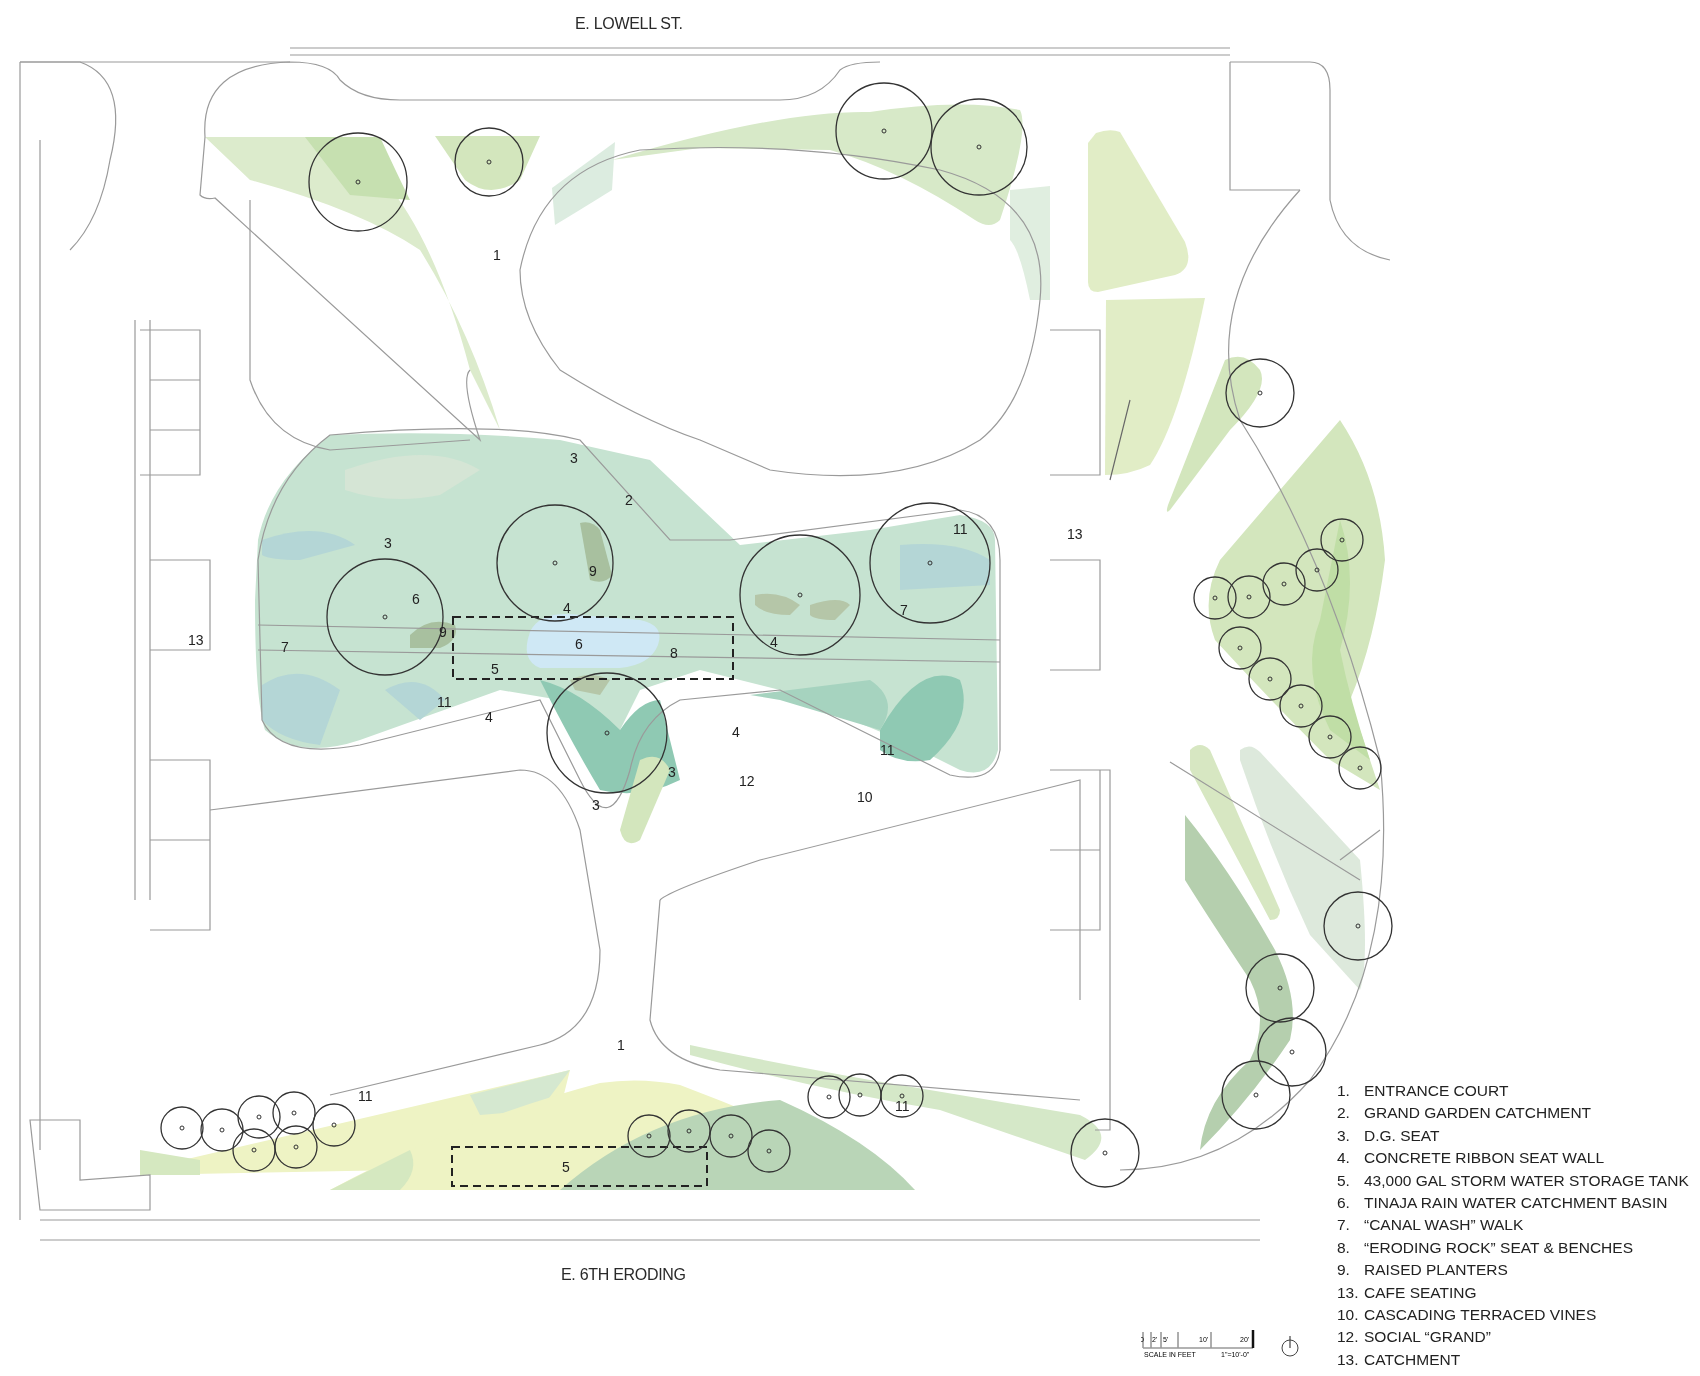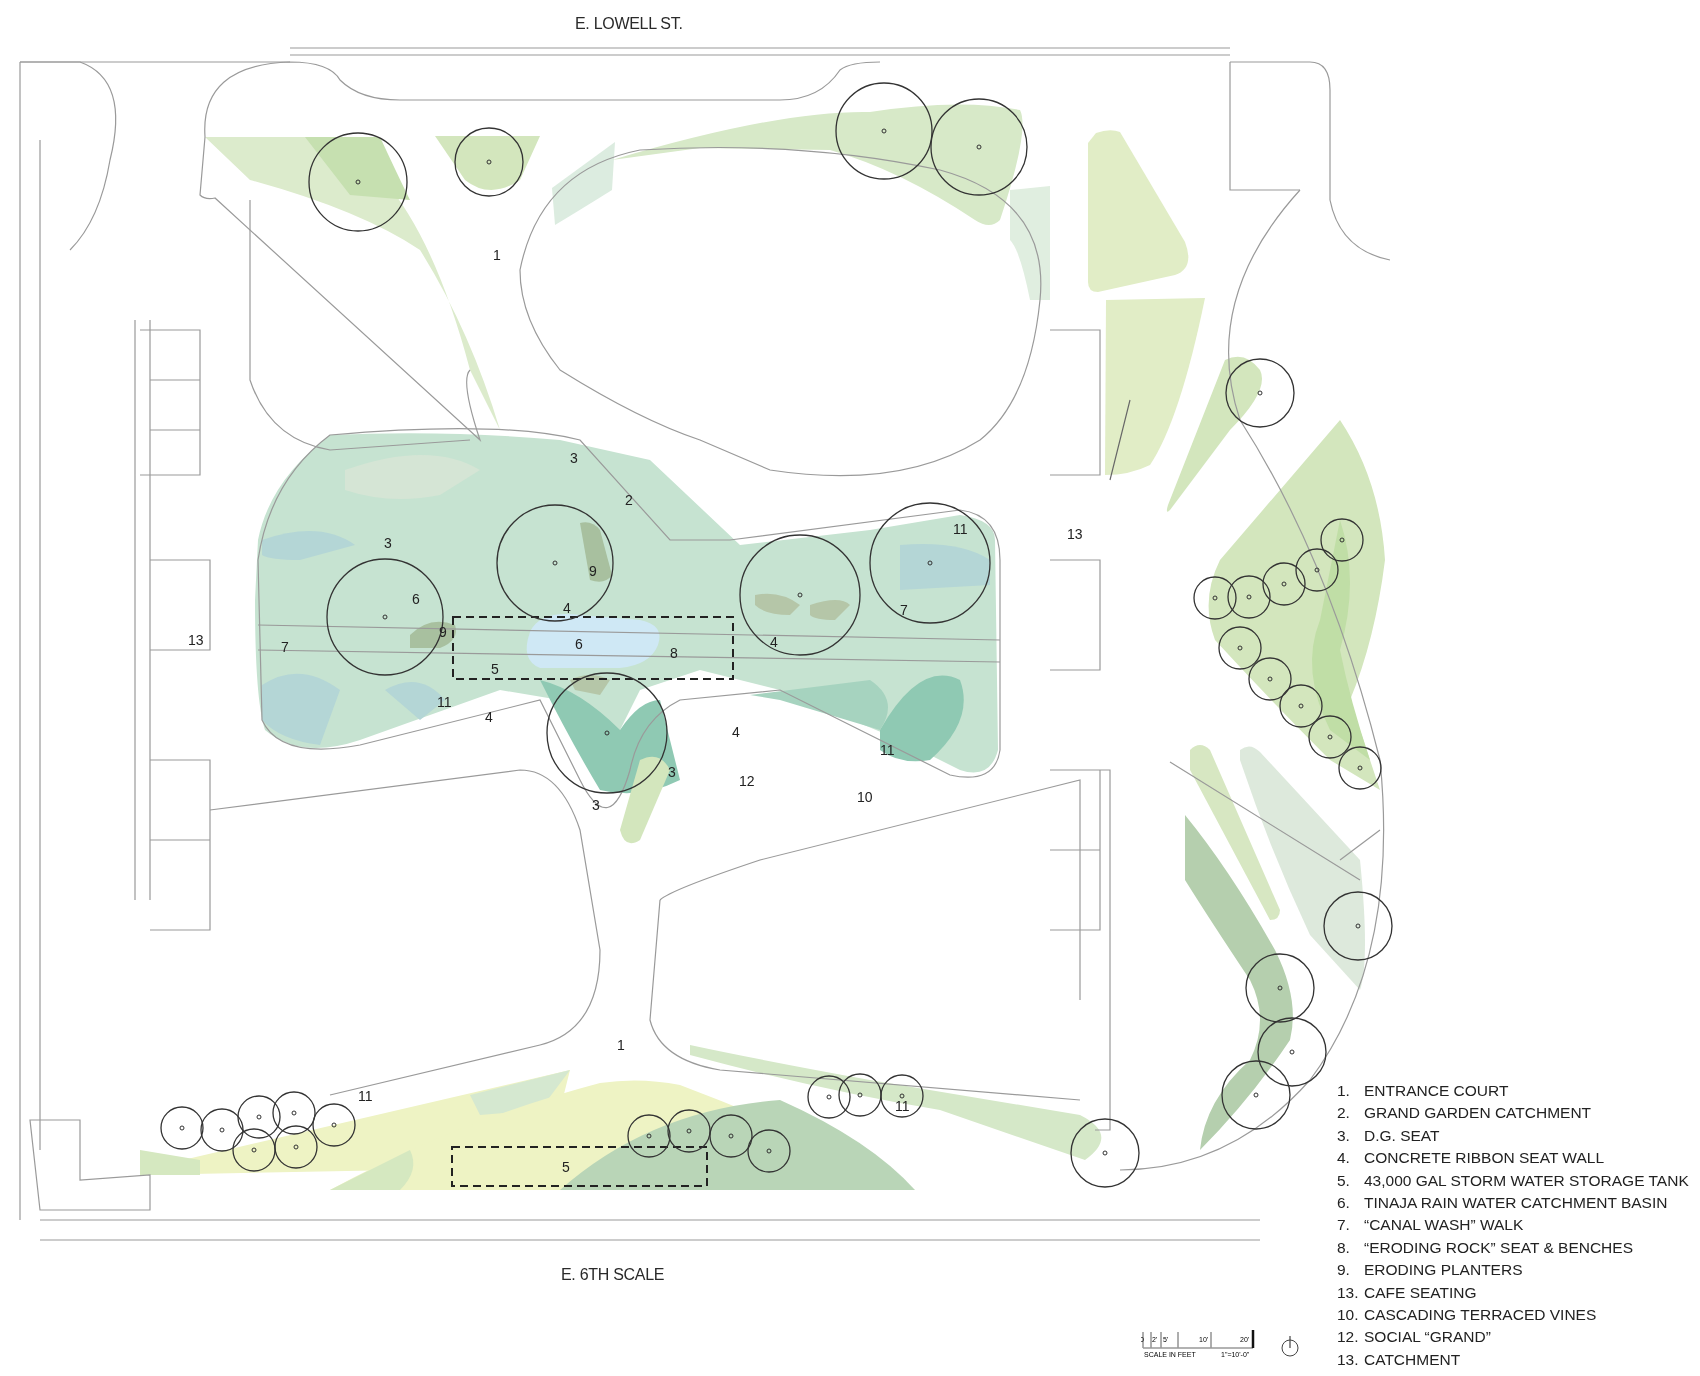--- a/index.html
+++ b/index.html
@@ -11,21 +11,21 @@
   .legend .row { display: flex; white-space: nowrap; }
   .legend .num { width: 27px; }
   .scale { position: absolute; left: 1141px; top: 1330px; width: 120px; height: 40px; font-size: 7px; color: #333; }
   .north { position: absolute; left: 1278px; top: 1332px; }
   svg text { font-family: "Liberation Sans", sans-serif; }
 </style>
 </head>
 <body>
 
 <div class="street-label" style="left:547px;top:15px;margin-left:28px;">E. LOWELL ST.</div>
-<div class="street-label" style="left:561px;top:1266px;">E. 6TH SCALE</div>
+<div class="street-label" style="left:561px;top:1266px;">E. 6TH ERODING</div>
 
 <svg id="plan" viewBox="0 0 1700 1376" xmlns="http://www.w3.org/2000/svg">
   <g id="plantings">
 
     <path d="M205 137 L330 137 Q420 180 470 370 L500 430 Q470 330 420 250 Q360 210 250 180 Z" fill="#dcebcc"></path>
     <path d="M305 137 L380 137 Q400 180 410 200 L350 195 Z" fill="#c6e0b0"></path>
     <path d="M435 136 L540 136 L520 180 Q490 200 465 180 Z" fill="#d3e6bd"></path>
     <path d="M552 188 L615 142 L612 190 Q580 210 555 225 Z" fill="#dcece0"></path>
     <path d="M612 160 Q780 110 870 112 Q960 98 1020 110 Q1030 130 1000 220 Q990 230 975 220 Q900 170 830 150 L700 148 Z" fill="#d7e9c8"></path>
     <path d="M1010 190 L1050 186 L1050 300 L1030 300 Q1020 250 1010 240 Z" fill="#e0eee0"></path>
@@ -252,21 +252,21 @@
     <div class="row">
       <span class="num">7.</span>
       <span>“CANAL WASH” WALK</span>
     </div>
     <div class="row">
       <span class="num">8.</span>
       <span>“ERODING ROCK” SEAT &amp; BENCHES</span>
     </div>
     <div class="row">
       <span class="num">9.</span>
-      <span>ERODING PLANTERS</span>
+      <span>RAISED PLANTERS</span>
     </div>
     <div class="row">
       <span class="num">13.</span>
       <span>CAFE SEATING</span>
     </div>
     <div class="row">
       <span class="num">10.</span>
       <span>CASCADING TERRACED VINES</span>
     </div>
     <div class="row">

